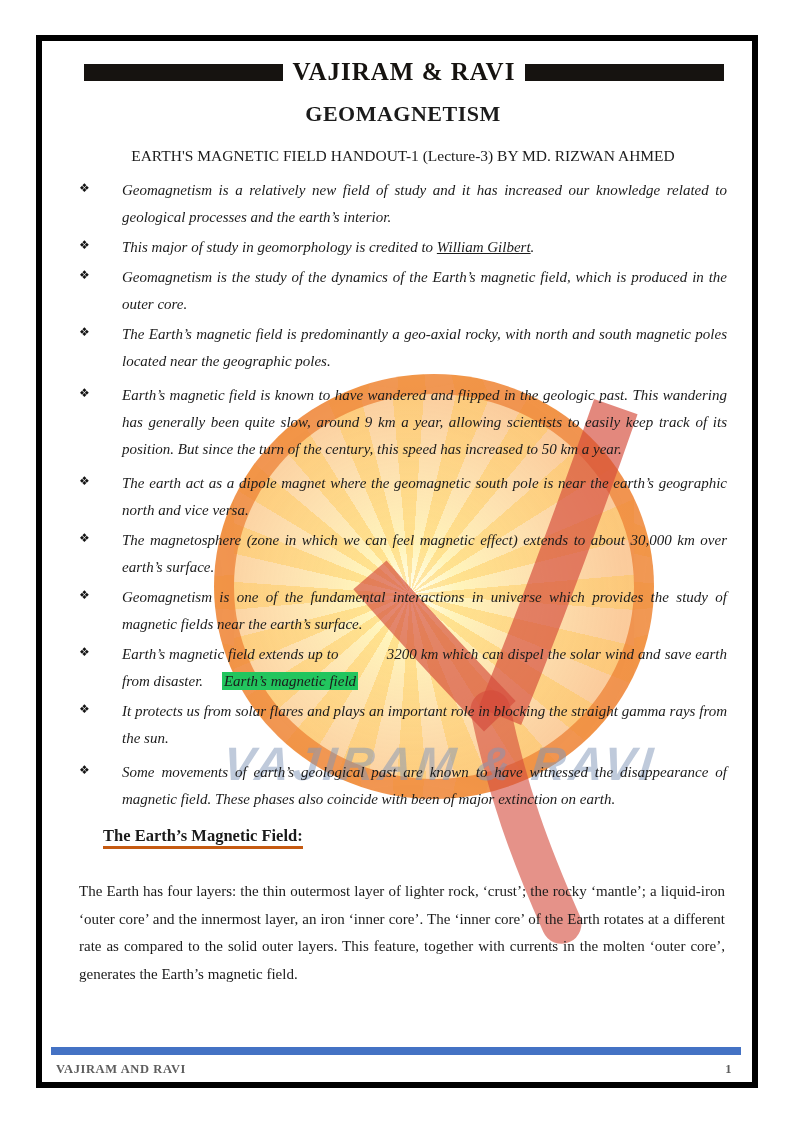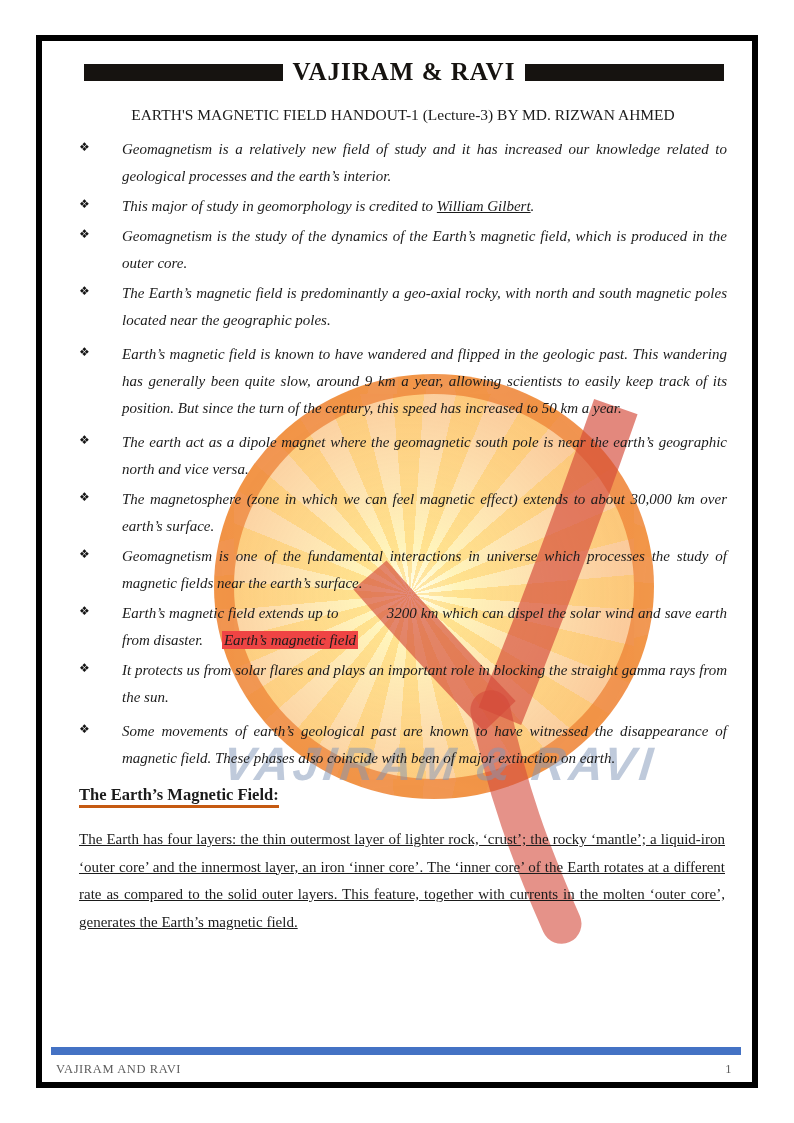--- a/index.html
+++ b/index.html
@@ -33,26 +33,26 @@
   .bar { flex:1; height:17px; background:#161310; }
   .brand { font-size:25px; font-weight:bold; letter-spacing:1px; white-space:nowrap; color:#161310; }
   .title { text-align:center; font-size:22px; font-weight:bold; margin:15px 0 0; letter-spacing:0.5px; }
   .subtitle { text-align:center; font-size:15.5px; font-weight:normal; margin:20px 0 0; }
   .bullets { list-style:none; margin:12px 0 0; padding:0; }
   .bullets li { display:flex; margin:0 0 3px 0; }
   .bullets li.spaced { margin-top:7px; }
   .glyph { flex:0 0 43px; width:43px; font-family:"DejaVu Sans", sans-serif; font-size:12px; padding-top:4px; color:#141414; }
   .btext { flex:1; font-size:15px; line-height:27px; text-align:justify;font-style:italic; }
   .uline { text-decoration:underline; }
-  .hl { background:#ef4444; padding:1px 2px; }
+  .hl { background:#22c55e; padding:1px 2px; }
   .section-heading { margin:13px 0 0; font-size:16.5px; font-weight:bold; }
-  .sh-inner { border-bottom:3px solid #C55A11; padding-bottom:1px; }
-  .para { font-size:15px; line-height:27.5px; text-align:justify; margin:21px 2px 0 0;text-decoration:underline; }
+  .sh-inner { border-bottom:3px solid #C55A11; padding-bottom:1px;margin-left:24px; }
+  .para { font-size:15px; line-height:27.5px; text-align:justify; margin:32px 2px 0 0; }
   
-  .footer { position:absolute; left:9px; right:11px; bottom:3px; z-index:2; }
+  .footer { position:absolute; left:9px; right:11px; bottom:3px; z-index:2;font-weight:bold; }
   .footer-bar { height:8px; background:#4472C4; margin-bottom:7px; }
   .footer-row {
     display:flex; justify-content:space-between; align-items:baseline;
     font-size:12.5px; color:#5d5d5d; letter-spacing:0.6px; padding:0 9px 2px 5px;
   }
 </style>
 </head>
 <body>
 
 <div class="page">
@@ -69,20 +69,21 @@
     </div>
 
     <div class="content">
 
       <header class="brand-row">
         <span class="bar"></span>
         <span class="brand">VAJIRAM &amp; RAVI</span>
         <span class="bar"></span>
       </header>
 
+      <h1 class="title">GEOMAGNETISM</h1>
       <h2 class="subtitle">EARTH'S MAGNETIC FIELD HANDOUT-1 (Lecture-3) BY MD. RIZWAN AHMED</h2>
 
       <ul class="bullets">
         <li>
           <span class="glyph">❖</span>
           <span class="btext">Geomagnetism is a relatively new field of study and it has increased our knowledge related to geological processes and the earth’s interior.</span>
         </li>
         <li>
           <span class="glyph">❖</span>
           <span class="btext"><span>This major of study in geomorphology is credited to </span><span class="uline">William Gilbert</span><span>.</span></span>
@@ -102,21 +103,21 @@
         <li class="spaced">
           <span class="glyph">❖</span>
           <span class="btext">The earth act as a dipole magnet where the geomagnetic south pole is near the earth’s geographic north and vice versa.</span>
         </li>
         <li>
           <span class="glyph">❖</span>
           <span class="btext">The magnetosphere (zone in which we can feel magnetic effect) extends to about 30,000 km over earth’s surface.</span>
         </li>
         <li>
           <span class="glyph">❖</span>
-          <span class="btext">Geomagnetism is one of the fundamental interactions in universe which processes the study of magnetic fields near the earth’s surface.</span>
+          <span class="btext">Geomagnetism is one of the fundamental interactions in universe which provides the study of magnetic fields near the earth’s surface.</span>
         </li>
         <li>
           <span class="glyph">❖</span>
           <span class="btext"><span>Earth’s magnetic field extends up to &nbsp;&nbsp;&nbsp;&nbsp;&nbsp;&nbsp;&nbsp;&nbsp;&nbsp;&nbsp; 3200 km which can dispel the solar wind and save earth from disaster. &nbsp;&nbsp;&nbsp;&nbsp;</span><span class="hl">Earth’s magnetic field</span></span>
         </li>
         <li>
           <span class="glyph">❖</span>
           <span class="btext">It protects us from solar flares and plays an important role in blocking the straight gamma rays from the sun.</span>
         </li>
         <li class="spaced">

